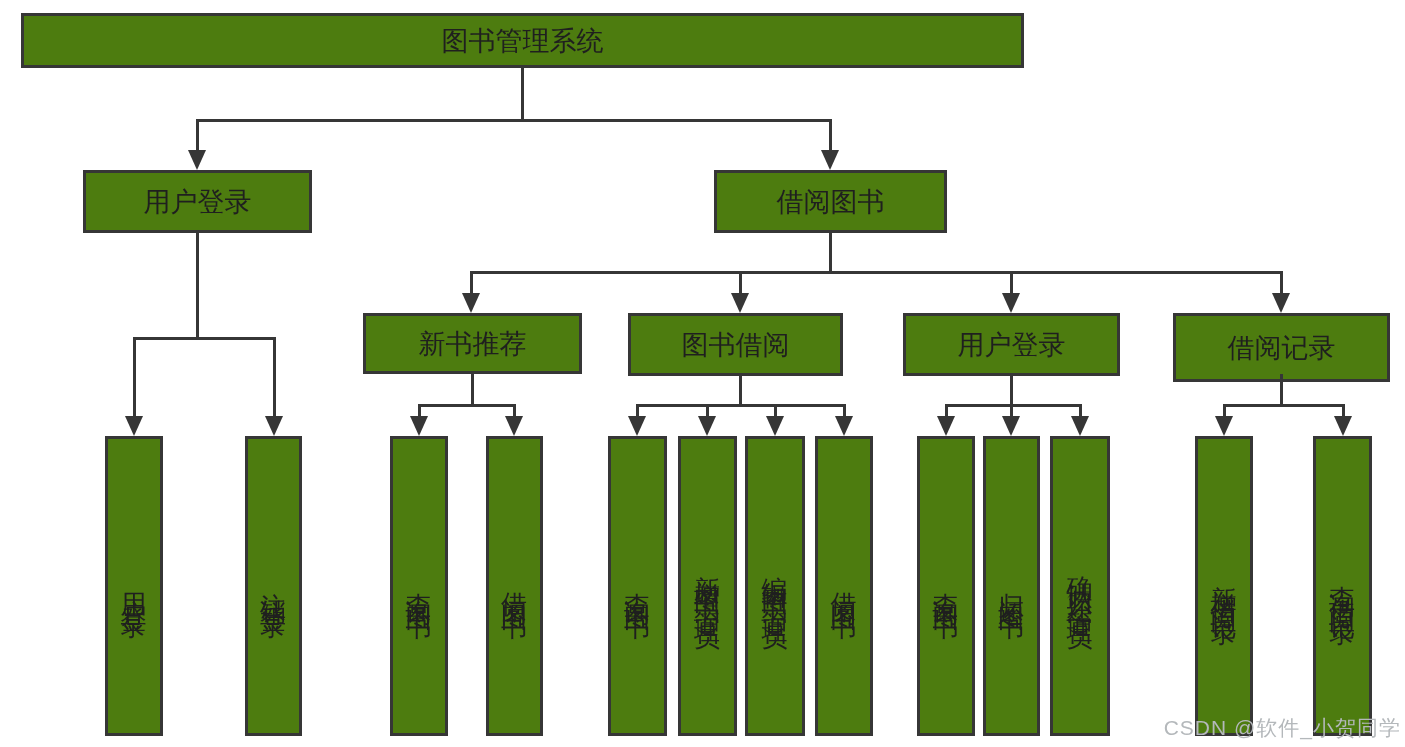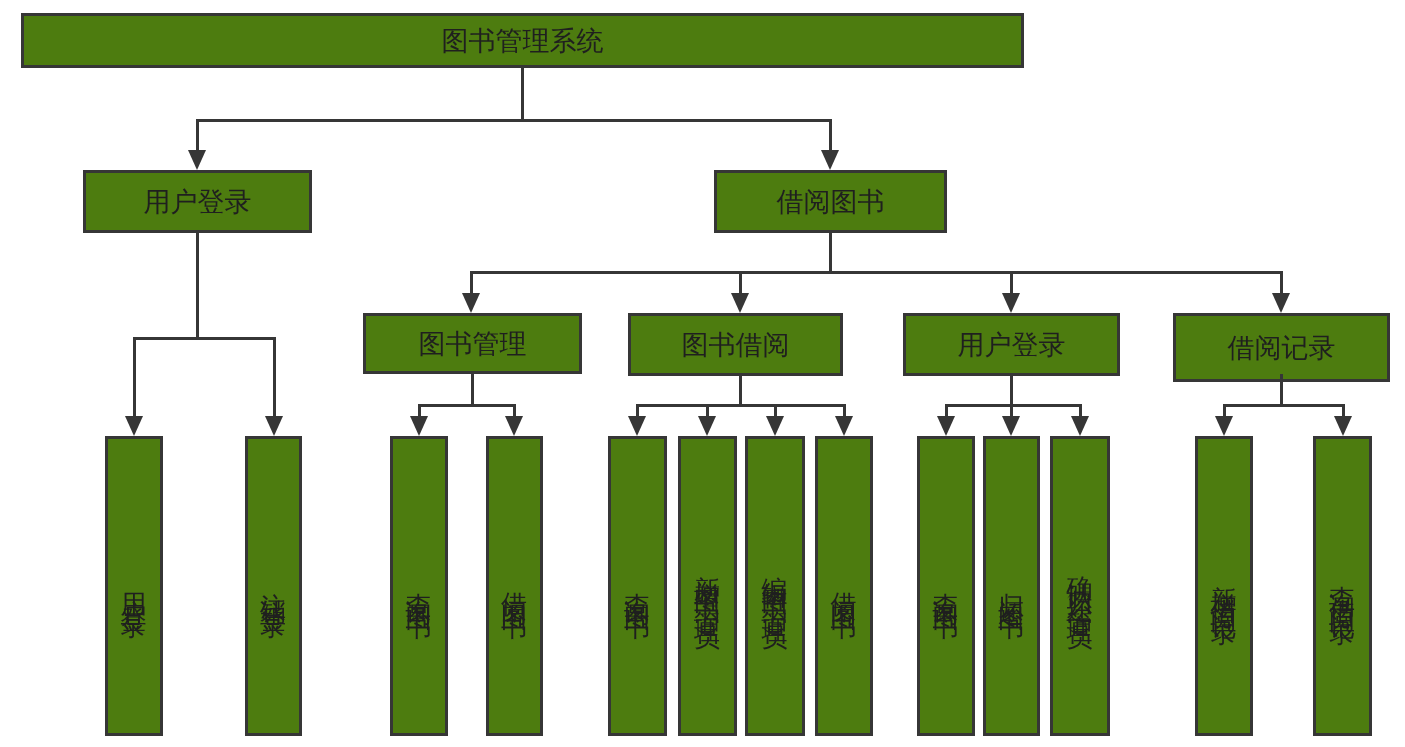--- a/index.html
+++ b/index.html
@@ -39,21 +39,21 @@
   </div>
 
   <div class="box" style="left:83px;top:170px;width:229px;height:63px">
     <span class="hlbl">用户登录</span>
   </div>
   <div class="box" style="left:714px;top:170px;width:233px;height:63px">
     <span class="hlbl">借阅图书</span>
   </div>
 
   <div class="box" style="left:363px;top:313px;width:219px;height:61px">
-    <span class="hlbl">图书管理</span>
+    <span class="hlbl">新书推荐</span>
   </div>
   <div class="box" style="left:628px;top:313px;width:215px;height:63px">
     <span class="hlbl">图书借阅</span>
   </div>
   <div class="box" style="left:903px;top:313px;width:217px;height:63px">
     <span class="hlbl">用户登录</span>
   </div>
   <div class="box" style="left:1173px;top:313px;width:217px;height:69px">
     <span class="hlbl">借阅记录</span>
   </div>
@@ -154,14 +154,15 @@
   <div class="vline" style="left:1079px;top:404px;height:12px"></div>
   <div class="arrow" style="left:1071px;top:416px"></div>
 
   <div class="vline" style="left:1280px;top:374px;height:33px"></div>
   <div class="hline" style="left:1223px;top:404px;width:121px"></div>
   <div class="vline" style="left:1223px;top:404px;height:12px"></div>
   <div class="arrow" style="left:1215px;top:416px"></div>
   <div class="vline" style="left:1342px;top:404px;height:12px"></div>
   <div class="arrow" style="left:1334px;top:416px"></div>
 
+  <div class="watermark">CSDN @软件_小贺同学</div>
 
 </div>
 
 </body></html>

